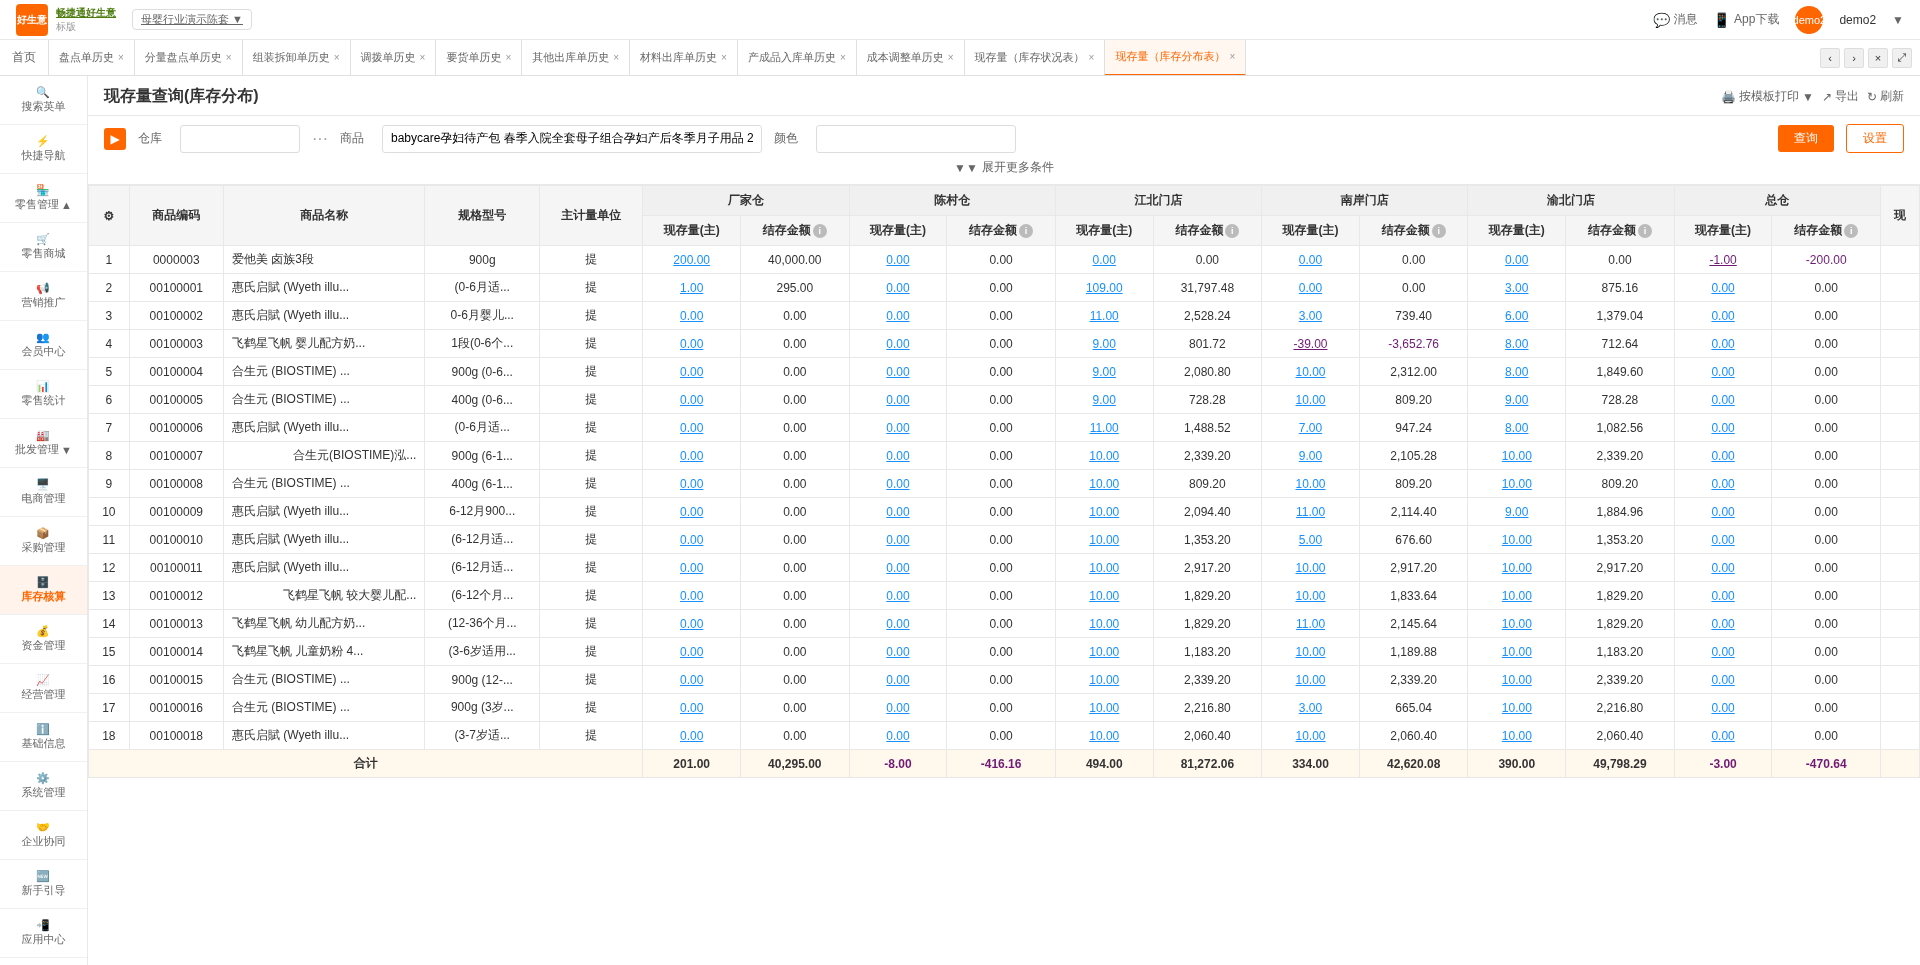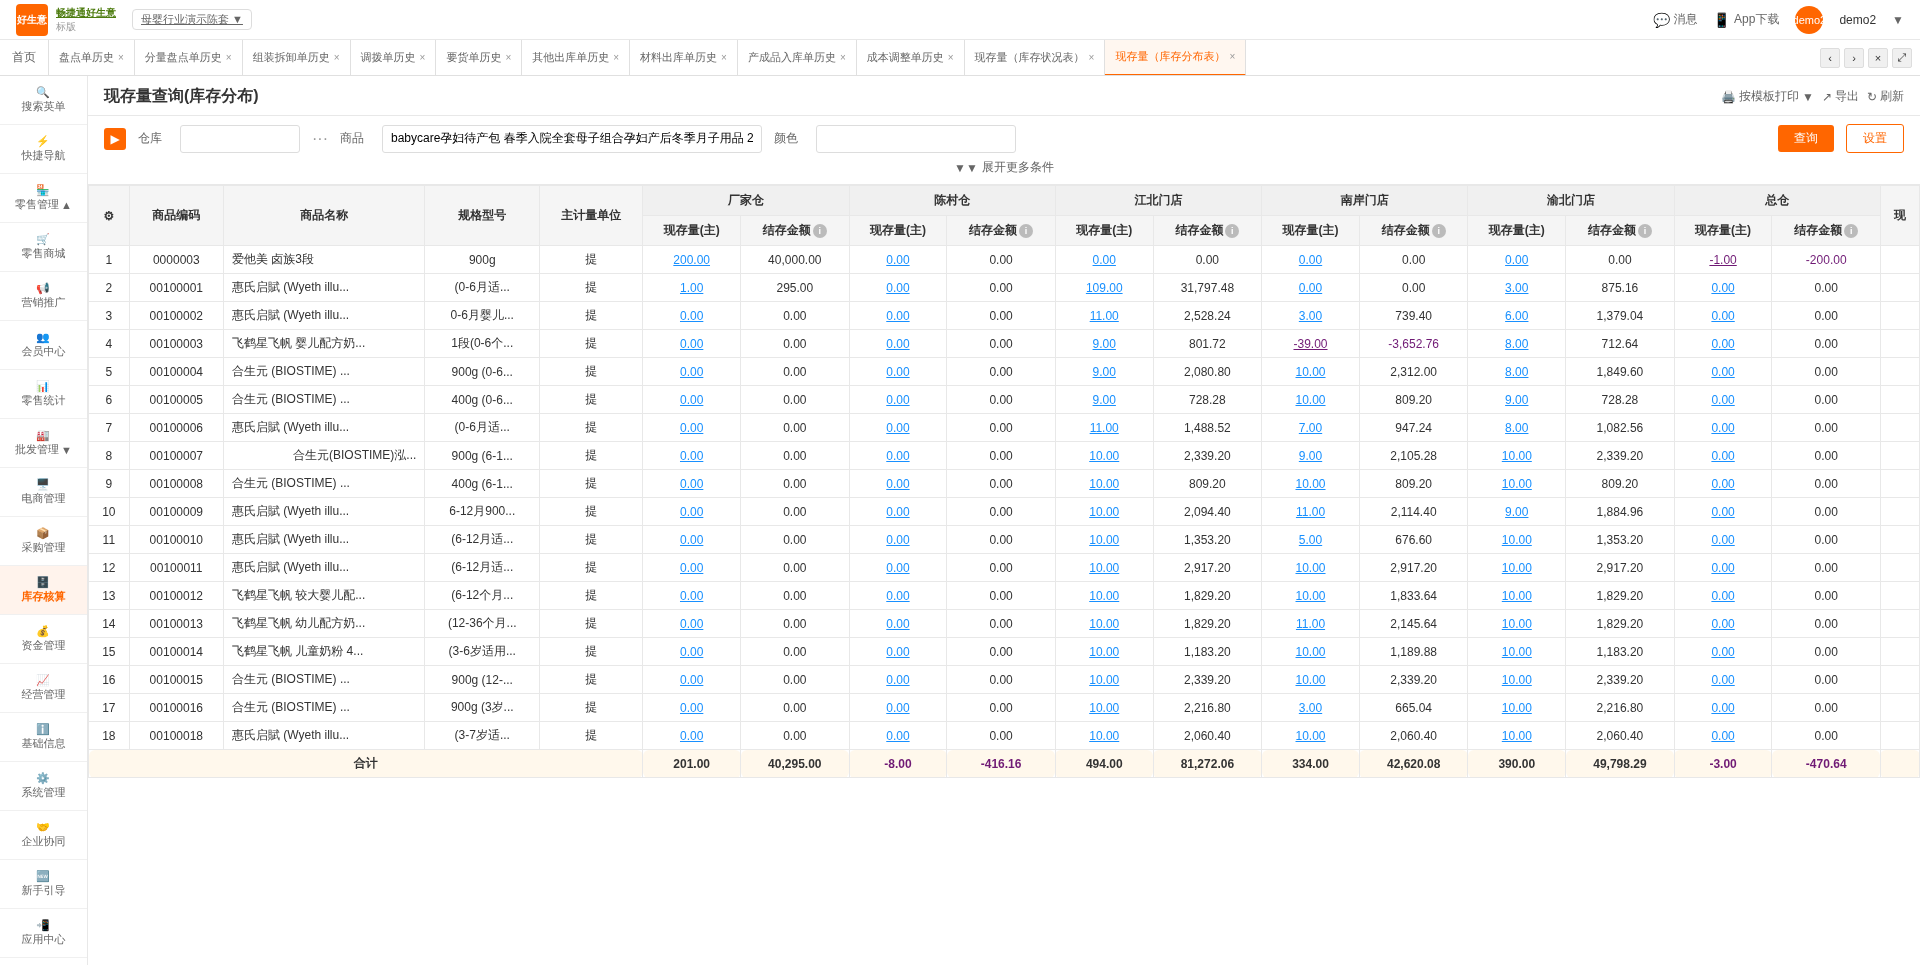--- a/index.html
+++ b/index.html
@@ -308,21 +308,20 @@
       font-size: 9px;
       align-items: center;
       justify-content: center;
       margin-left: 2px;
       cursor: pointer;
     }
     
     .sum-row td {
       background: #fff8ec;
       font-weight: bold;
-      border-radius: 6px;
     }
   </style>
 </head>
 <body>
 
 <div class="top-bar">
   <div class="logo-area">
     <div style="width:32px;height:32px;background:#ff6600;border-radius:4px;display:flex;align-items:center;justify-content:center;">
       <span style="color:white;font-size:10px;font-weight:bold;">好生意</span>
     </div>
@@ -809,21 +808,21 @@
     <td class="">2,917.20</td>
     <td><span class="num-link">10.00</span></td>
     <td>2,917.20</td>
     <td><span class="num-link ">0.00</span></td>
     <td class="">0.00</td>
     <td></td>
   </tr>
             <tr>
     <td>13</td>
     <td>00100012</td>
-    <td style="text-align:left;max-width:160px;overflow:hidden;text-overflow:ellipsis;">飞鹤星飞帆 较大婴儿配...</td>
+    <td style="text-align:right;max-width:160px;overflow:hidden;text-overflow:ellipsis;">飞鹤星飞帆 较大婴儿配...</td>
     <td>(6-12个月...</td>
     <td>提</td>
     <td><span class="num-link">0.00</span></td>
     <td>0.00</td>
     <td><span class="num-link">0.00</span></td>
     <td>0.00</td>
     <td><span class="num-link">10.00</span></td>
     <td>1,829.20</td>
     <td><span class="num-link ">10.00</span></td>
     <td class="">1,833.64</td>

